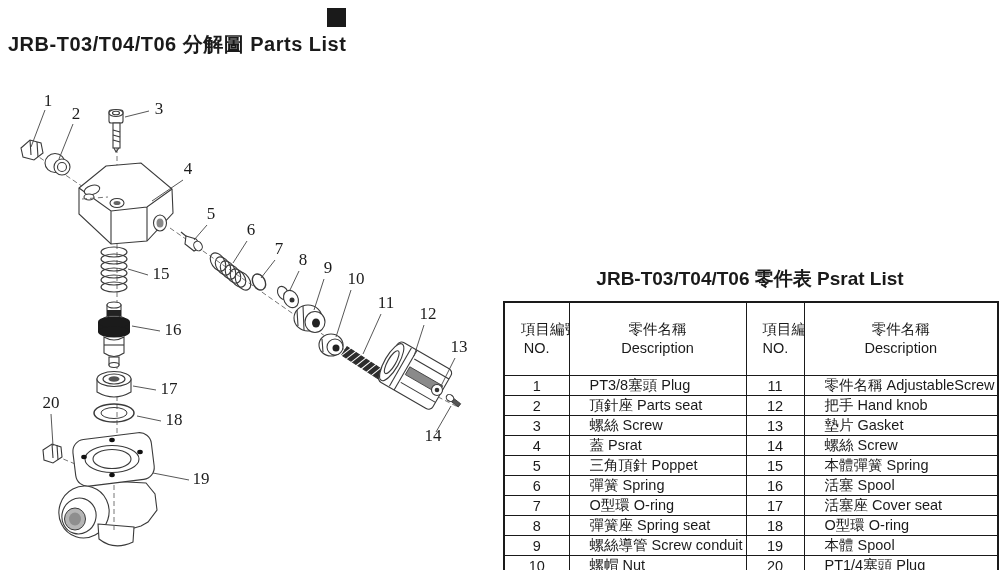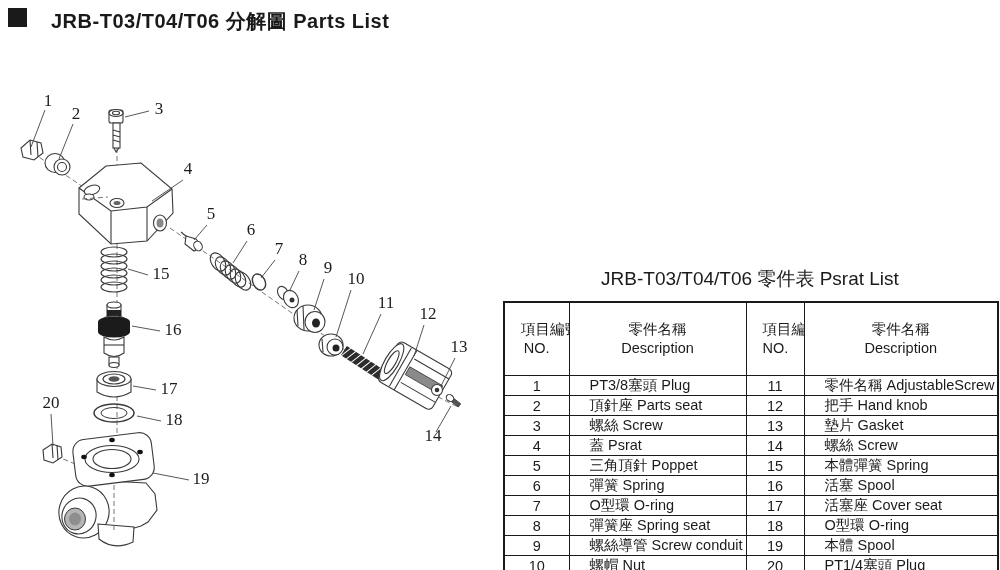--- a/index.html
+++ b/index.html
@@ -1,36 +1,36 @@
 <!DOCTYPE html>
 <html><head>
 <meta charset="utf-8">
 <style>
   html,body{margin:0;padding:0;background:#fff;width:1000px;height:570px;overflow:hidden;
     font-family:"Liberation Sans",sans-serif;color:#1a1a1a;}
   .page{position:relative;width:1000px;height:570px;background:#fff;}
 
   
-  .hdr{position:absolute;left:8px;top:8px;display:flex;align-items:flex-start;gap:24px;}
+  .hdr{position:absolute;left:8px;top:8px;display:flex;align-items:flex-end;gap:4px;flex-direction:column;}
   .hdr .sq{width:19px;height:19px;background:#1a1a1a;display:inline-block;}
   .hdr .t{font-size:20px;font-weight:bold;letter-spacing:.5px;white-space:nowrap;}
   .hdr .t .en{margin-left:6px;}
 
   
   .diagram{position:absolute;left:0;top:60px;width:500px;height:510px;}
   svg{display:block;}
   .ln{stroke:#3a3a3a;stroke-width:1.1;fill:none;}
   .fw{stroke:#3a3a3a;stroke-width:1.1;fill:#fff;}
   .dash{stroke:#666;stroke-width:.9;fill:none;stroke-dasharray:5 3;}
   .lead{stroke:#444;stroke-width:.9;}
   .plbl{font-family:"Liberation Serif",serif;font-size:17px;fill:#1c1c1c;}
 
   
   .tblwrap{position:absolute;left:503px;top:266px;width:494px;}
-  .tbl-title{text-align:center;font-size:19px;font-weight:normal;margin-bottom:9px;white-space:nowrap;}
+  .tbl-title{text-align:center;font-size:19px;font-weight:bold;margin-bottom:9px;white-space:nowrap;}
   table{border-collapse:collapse;table-layout:fixed;width:494px;border:2px solid #1a1a1a;}
   td,th{border:1px solid #1a1a1a;font-weight:normal;font-size:14.5px;overflow:hidden;white-space:nowrap;}
   th{height:40px;line-height:19px;text-align:center;padding:16px;}
   td{height:19px;padding:0;}
   .c-no{text-align:center;}
   .c-desc{text-align:left;padding-left:20px;}
 </style>
 </head>
 <body>
 

